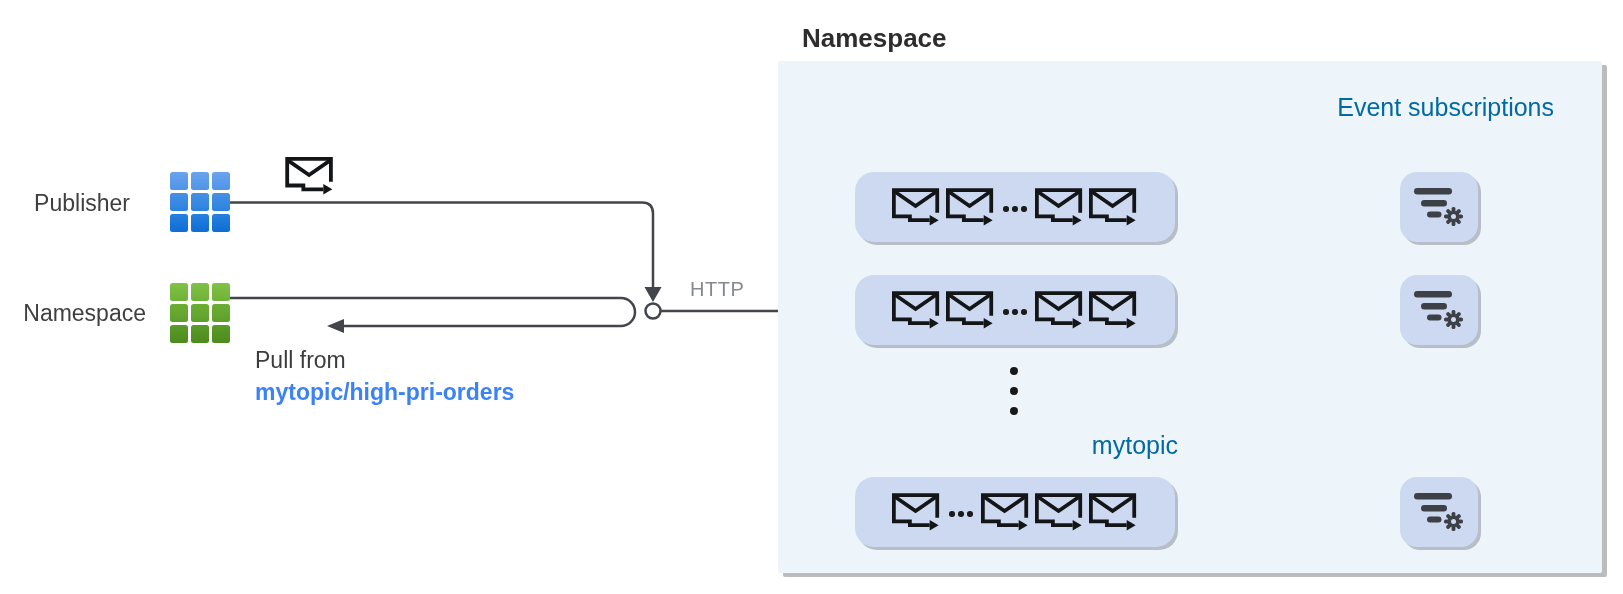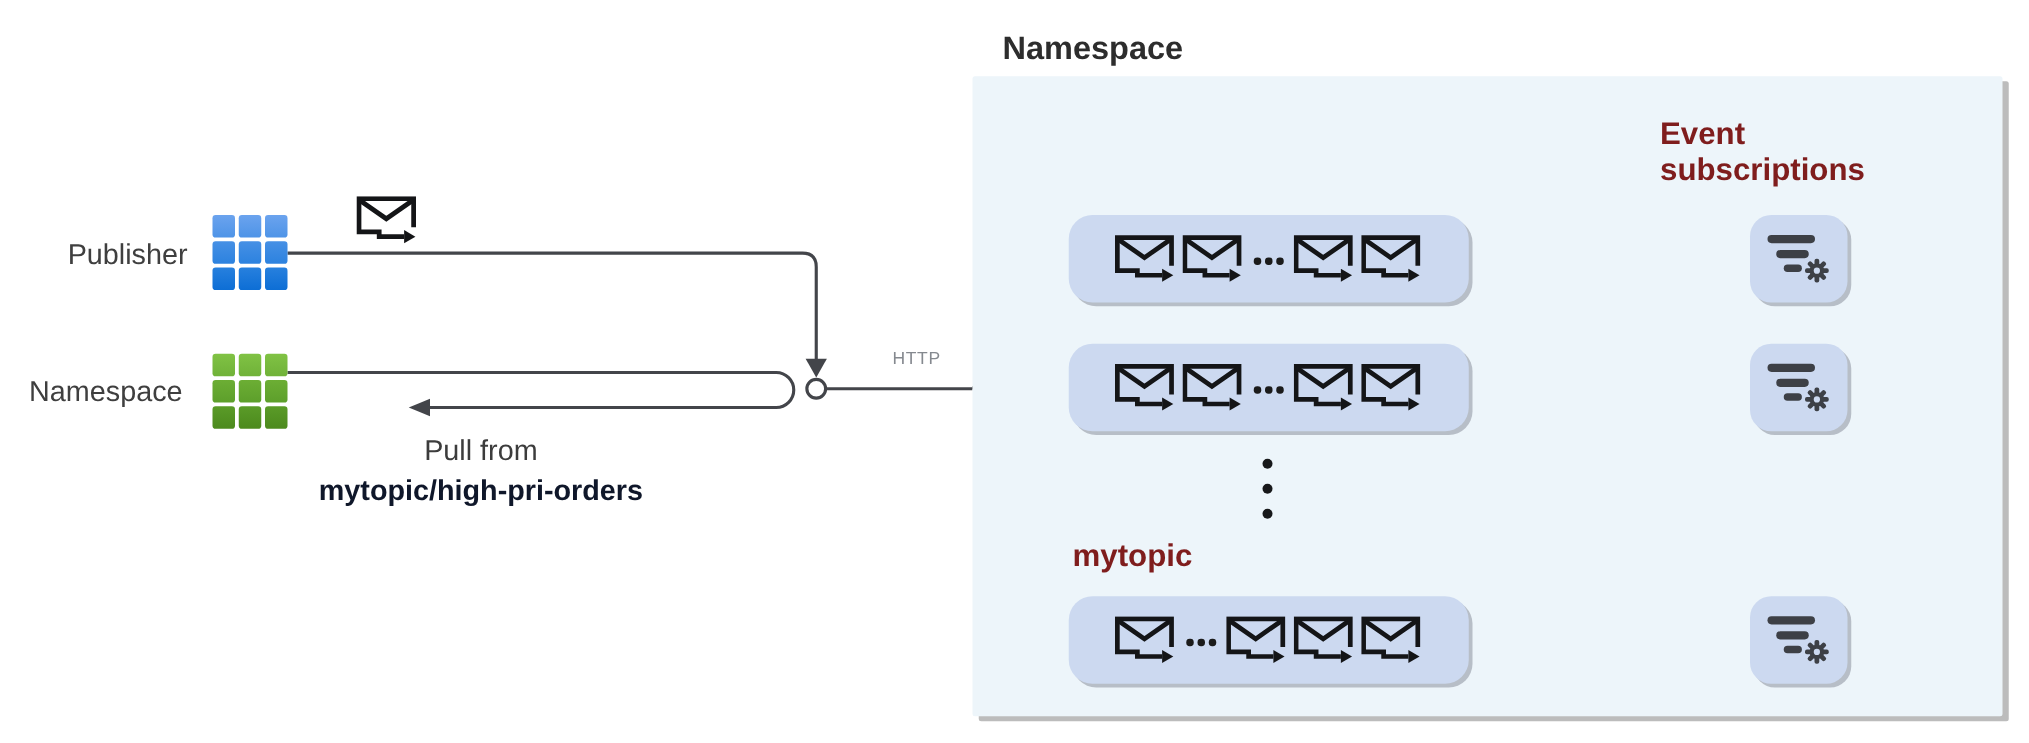--- a/index.html
+++ b/index.html
@@ -15,32 +15,32 @@
   
   .grid-icon{width:60px;height:60px;display:grid;grid-template-columns:1fr 1fr 1fr;grid-template-rows:1fr 1fr 1fr;gap:3px;}
   .grid-icon span{border-radius:2.5px;}
   .grid-blue span:nth-child(-n+3){background:linear-gradient(#6ba3ee,#4e94e7);}
   .grid-blue span:nth-child(n+4):nth-child(-n+6){background:linear-gradient(#4690e5,#2c82df);}
   .grid-blue span:nth-child(n+7){background:linear-gradient(#2780de,#0d6ed5);}
   .grid-green span:nth-child(-n+3){background:linear-gradient(#80c244,#70b239);}
   .grid-green span:nth-child(n+4):nth-child(-n+6){background:linear-gradient(#6cae34,#5d9f2b);}
   .grid-green span:nth-child(n+7){background:linear-gradient(#5a9b28,#4c8a1d);}
 
-  .pull-caption{font-size:23px;line-height:27px;color:#3c3c3c;text-align:center;}
-  .pull-caption .l2{font-weight:bold;color:#0f172a;margin-top:5px;}
-
-  .http-label{font-size:14px;color:#85898f;letter-spacing:0.5px;margin-left:24px;}
+  .pull-caption{font-size:23px;line-height:27px;color:#3c3c3c;}
+  .pull-caption .l2{font-weight:bold;color:#3b82f6;margin-top:5px;}
+
+  .http-label{font-size:20px;color:#85898f;letter-spacing:0.5px;}
 
   
   .namespace-box{
     left:778px;top:61px;width:824px;height:512px;background:#edf5fa;
     box-shadow:5px 4px 0 #bcbcbc;border-radius:2px;
   }
   .ns-title{left:778px;top:22px;font-size:26px;font-weight:bold;color:#2d2d2d;line-height:32px;margin-left:24px;}
-  .heading{font-size:25px;font-weight:bold;color:#7f1d1d;text-align:left;line-height:29px;}
+  .heading{font-size:25px;font-weight:normal;color:#0369a1;text-align:right;line-height:29px;}
 
   
   .pill{
     width:320px;height:70px;background:#ccd9f0;border-radius:19px;
     box-shadow:3px 3px 0 rgba(138,144,156,0.55);
     display:flex;align-items:center;justify-content:center;gap:5px;left:855px;
   }
   .pill svg{display:block;}
   .hdots{display:flex;gap:3.5px;align-items:center;padding:0 3px;margin-top:4px;}
   .hdots i{width:5.5px;height:5.5px;border-radius:50%;background:#1b1b1b;display:block;}
@@ -75,21 +75,21 @@
 
     <path d="M778,310 H855" stroke="#2e2f31" stroke-width="2.2" stroke-dasharray="7 6"></path>
     <path d="M855,207 H820 Q812,207 812,215 V504 Q812,512 820,512 H855" stroke="#2e2f31" stroke-width="2.2" stroke-dasharray="7 6"></path>
     <path d="M1175,207 H1400" stroke="#2e2f31" stroke-width="2.2" stroke-dasharray="7 6"></path>
     <path d="M1175,310 H1400" stroke="#2e2f31" stroke-width="2.2" stroke-dasharray="7 6"></path>
     <path d="M1175,512 H1400" stroke="#2e2f31" stroke-width="2.2" stroke-dasharray="7 6"></path>
   </svg>
 
   <div class="abs namespace-box"></div>
 
-  <div class="abs actor-label" style="left:24px;top:190px;text-align:right;">Publisher</div>
+  <div class="abs actor-label" style="left:4px;top:190px;text-align:right;">Publisher</div>
   <div class="abs grid-icon grid-blue" style="left:170px;top:172px;">
     <span></span>
       <span></span>
       <span></span>
       <span></span>
       <span></span>
       <span></span>
       <span></span>
       <span></span>
       <span></span>

